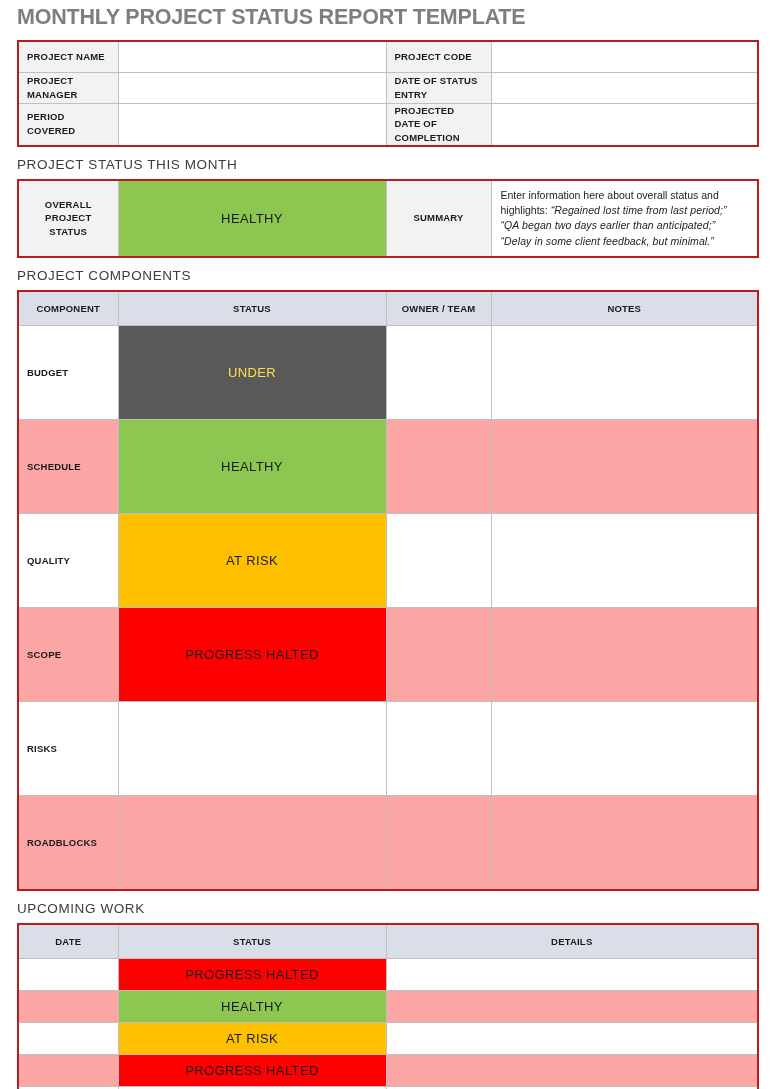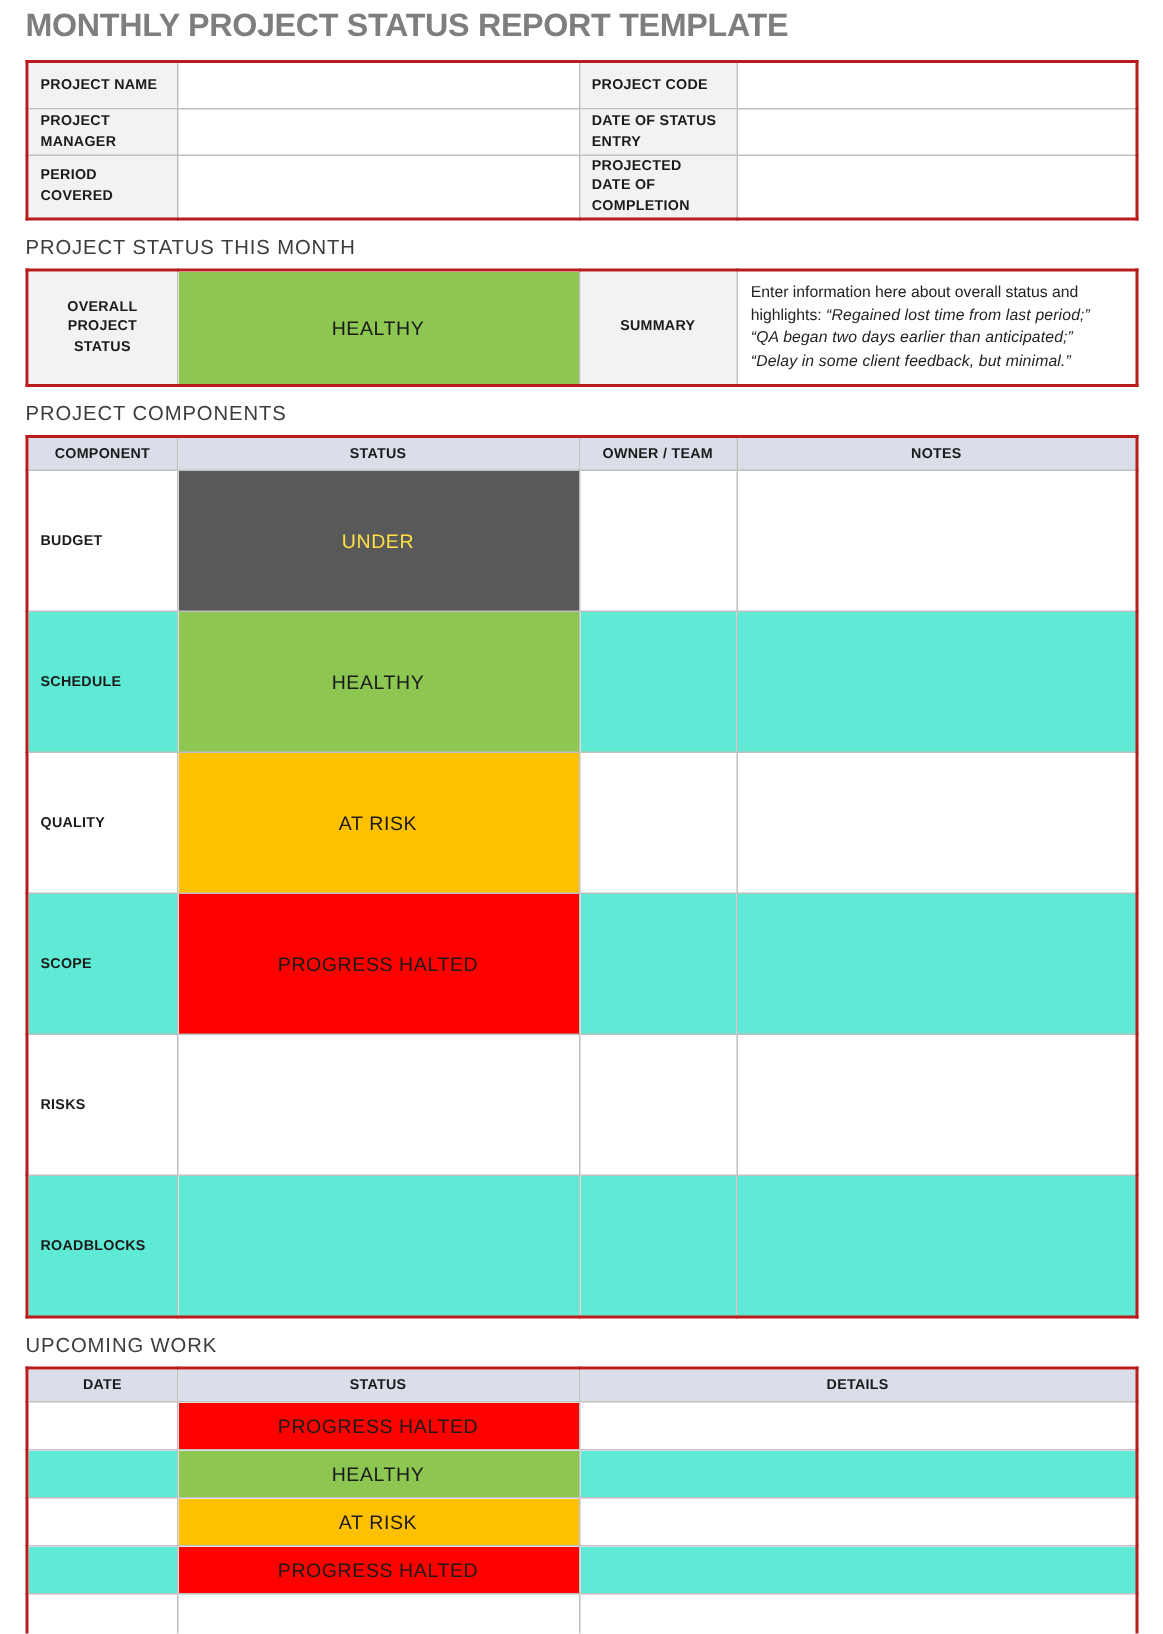--- a/index.html
+++ b/index.html
@@ -72,25 +72,25 @@
   .summary i { letter-spacing: 0.1px; }
 
   
   .head th {
     background: #d9dee8;
     font-size: 9.5px;
     font-weight: bold;
     text-align: center;
     letter-spacing: 0.2px;
   }
-  .head { height: 23px; margin-top: 17px; }
+  .head { height: 35px; margin-top: 17px; }
   .comp-table tr.row { height: 94px; }
   .up-table tr.row { height: 30px; }
   .first-col { background: #e9ecf3; }
-  tr.alt td { background: #5eead4; }
+  tr.alt td { background: #fca5a5; }
   tr.plain td { background: #ffffff; }
   td.first-col { background: #e9ecf3; }
   .row-lbl {
     font-weight: bold;
     font-size: 9.5px;
     letter-spacing: 0.2px;
   }
 </style>
 </head>
 <body>

